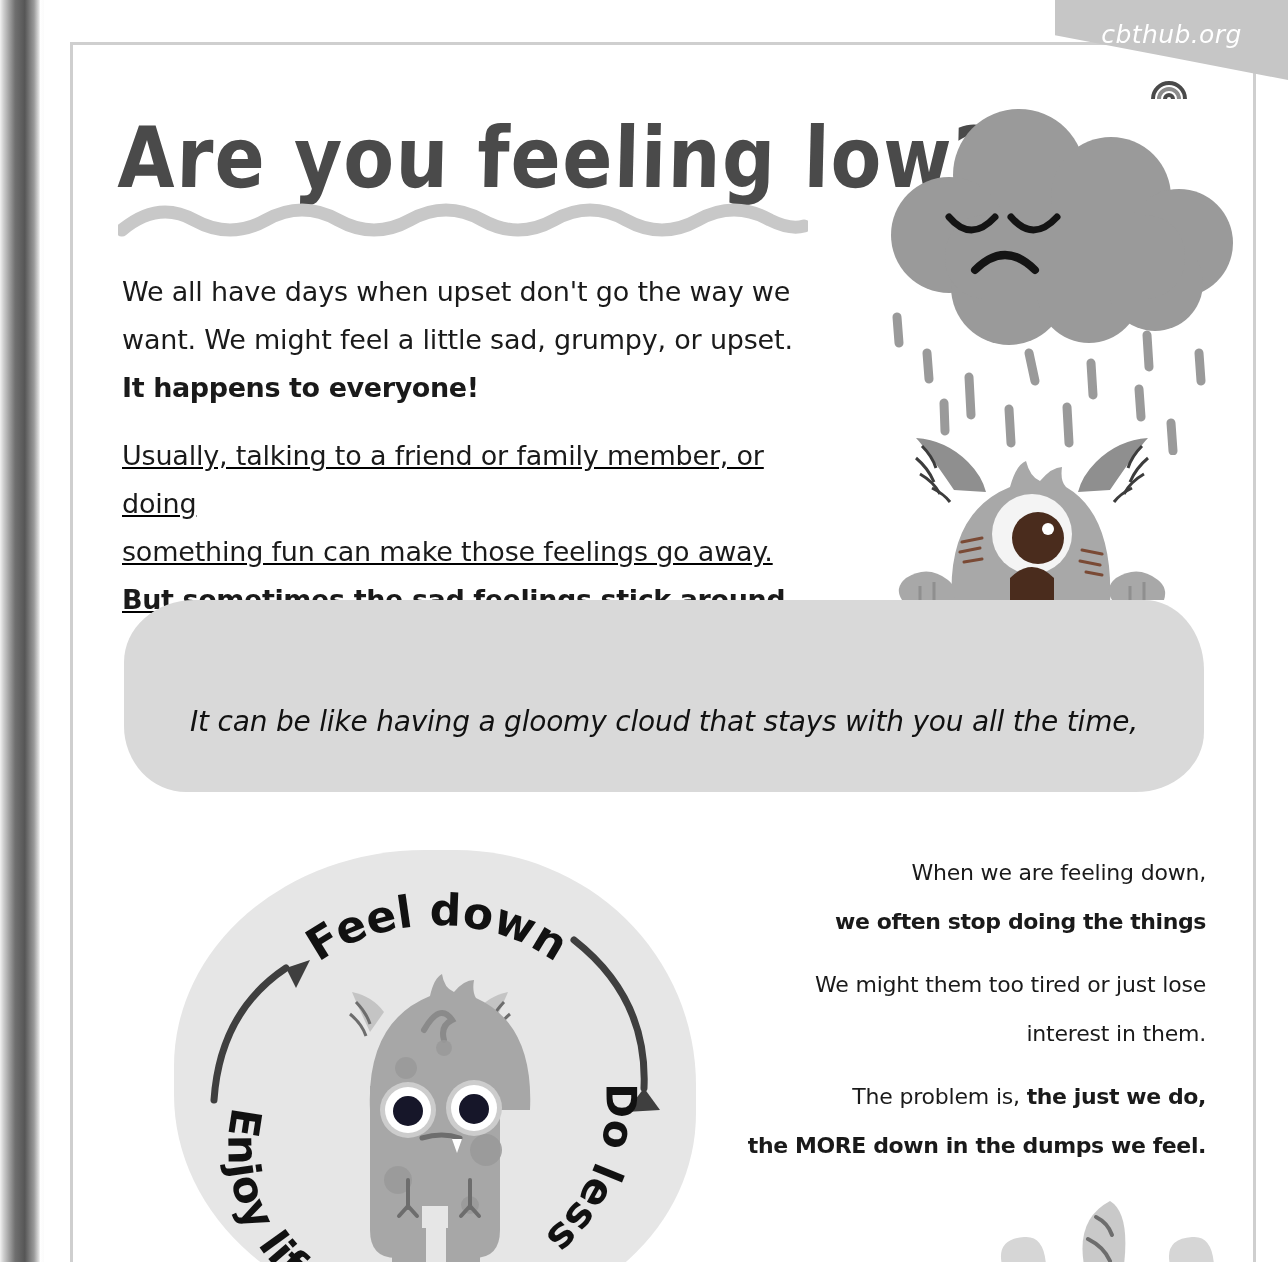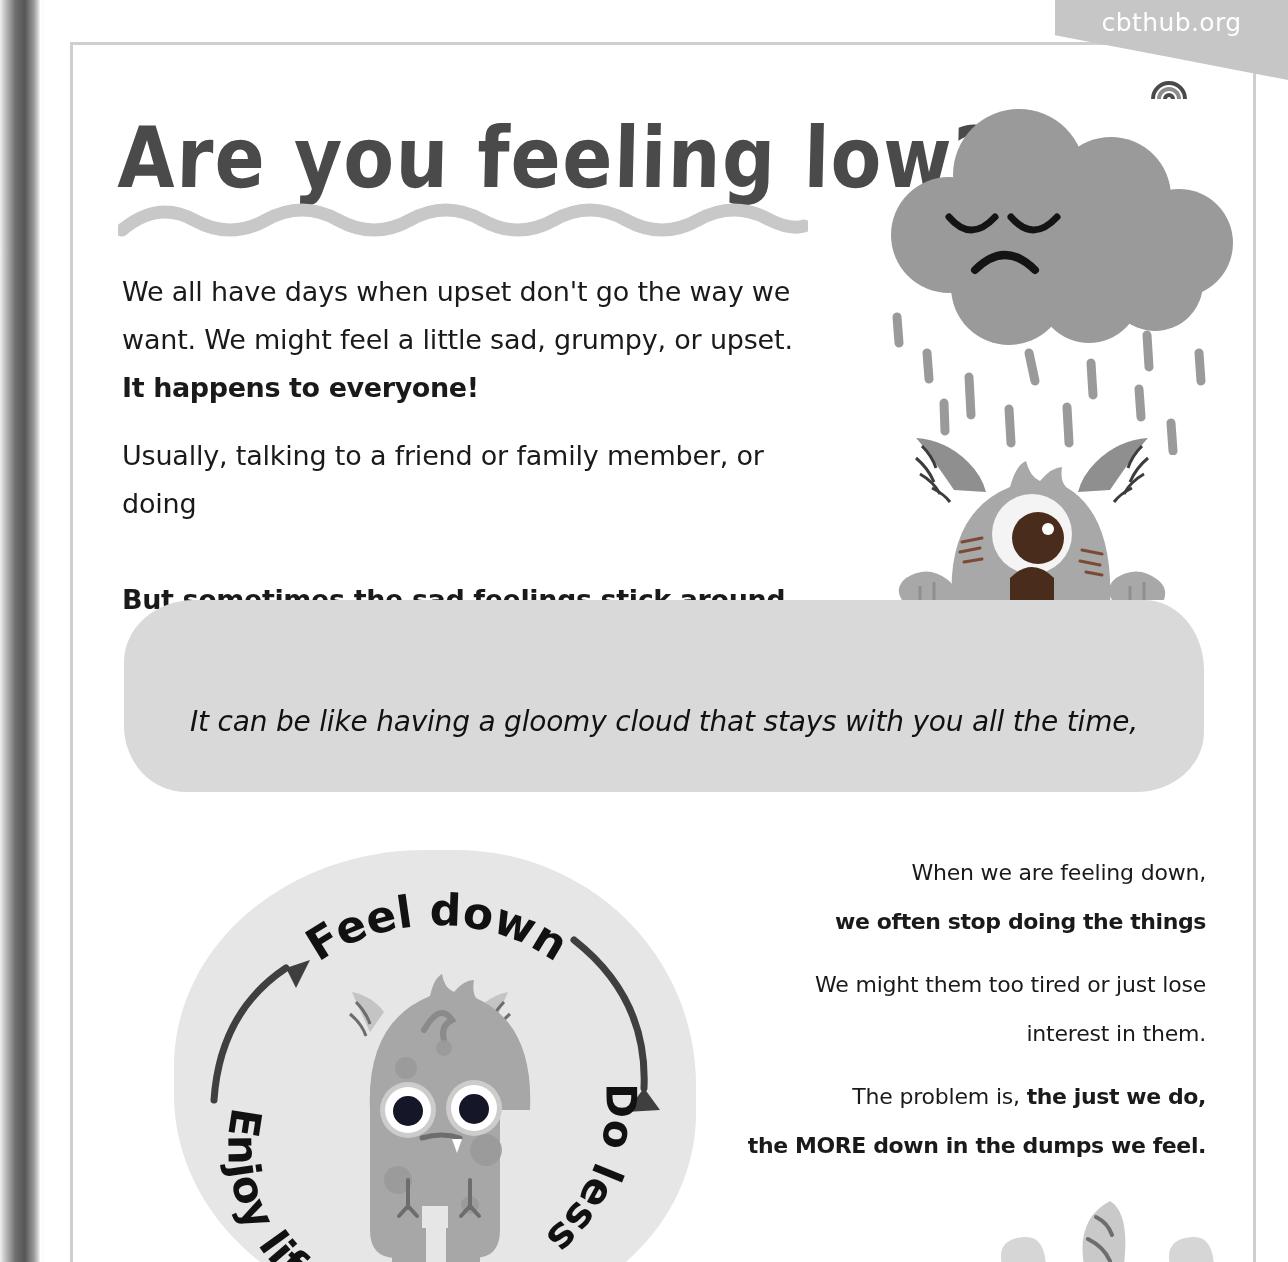--- a/index.html
+++ b/index.html
@@ -41,23 +41,23 @@
 
   
   #ribbon {
     position:absolute; right:0; top:0;
     width:233px; height:80px;
     background:#c6c6c6;
     clip-path: polygon(0% 0%, 100% 0%, 100% 100%, 50% 72%, 0% 44%);
   }
   #ribbon-label {
     position:absolute; right:0; top:0; width:233px;
-    text-align:center; padding-top:8px;
-    font-family:"DejaVu Sans", sans-serif;
-    font-size:25px; color:#ffffff;
+    text-align:center; padding-top:20px;
+    font-family:"DejaVu Sans", sans-serif;
+    font-style:italic; font-size:25px; color:#ffffff;
     letter-spacing:.4px;
     pointer-events:none;
   }
   #ribbon-logo { position:absolute; right:101px; top:78px; width:36px; height:22px; }
 
   
   #title {
     position:absolute; left:75px; top:108px;
     font-family:"DejaVu Sans", sans-serif;
     font-size:74px; font-weight:700; color:#4a4a4a;
@@ -71,21 +71,21 @@
   
   .body-col { position:absolute; left:78px; width:700px; }
   .para {
     font-family:"DejaVu Sans", sans-serif;
     font-size:27px; line-height:48px; color:#1a1a1a;
     letter-spacing:-.2px;
   }
   .para b { font-weight:700; letter-spacing:-.4px; }
 
   #para1 { top:268px; }
-  #para2 { top:432px; }
+  #para2 { top:432px;text-decoration:underline; }
 
   
   #cloud-art { position:absolute; left:805px; top:95px; width:420px; height:360px; }
 
   
   #monster-peek { position:absolute; left:838px; top:430px; width:300px; height:185px; }
 
   
   #quote-blob {
     position:absolute; left:80px; top:600px;
@@ -158,21 +158,21 @@
       <div class="para">
         <span>We all have days when upset don't go the way we</span><br>
         <span>want. We might feel a little sad, grumpy, or upset.</span><br>
         <b>It happens to everyone!</b>
       </div>
     </div>
 
     <div class="body-col" id="para2">
       <div class="para">
         <span>Usually, talking to a friend or family member, or doing</span><br>
-        <br>
+        <span>something fun can make those feelings go away.</span><br>
         <b>But sometimes the sad feelings stick around.</b>
       </div>
     </div>
 
     <svg id="cloud-art" viewBox="0 0 420 360">
       <g fill="#9a9a9a">
         <circle cx="170" cy="80" r="66"></circle>
         <circle cx="262" cy="102" r="60"></circle>
         <circle cx="330" cy="148" r="54"></circle>
         <circle cx="100" cy="140" r="58"></circle>

